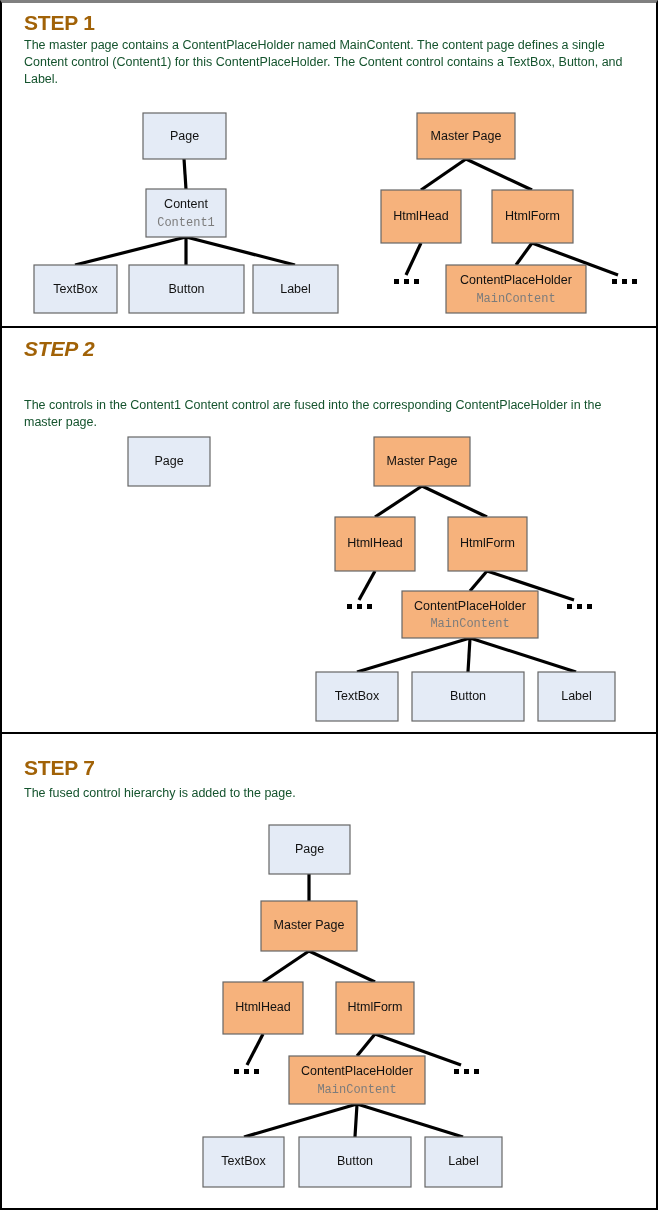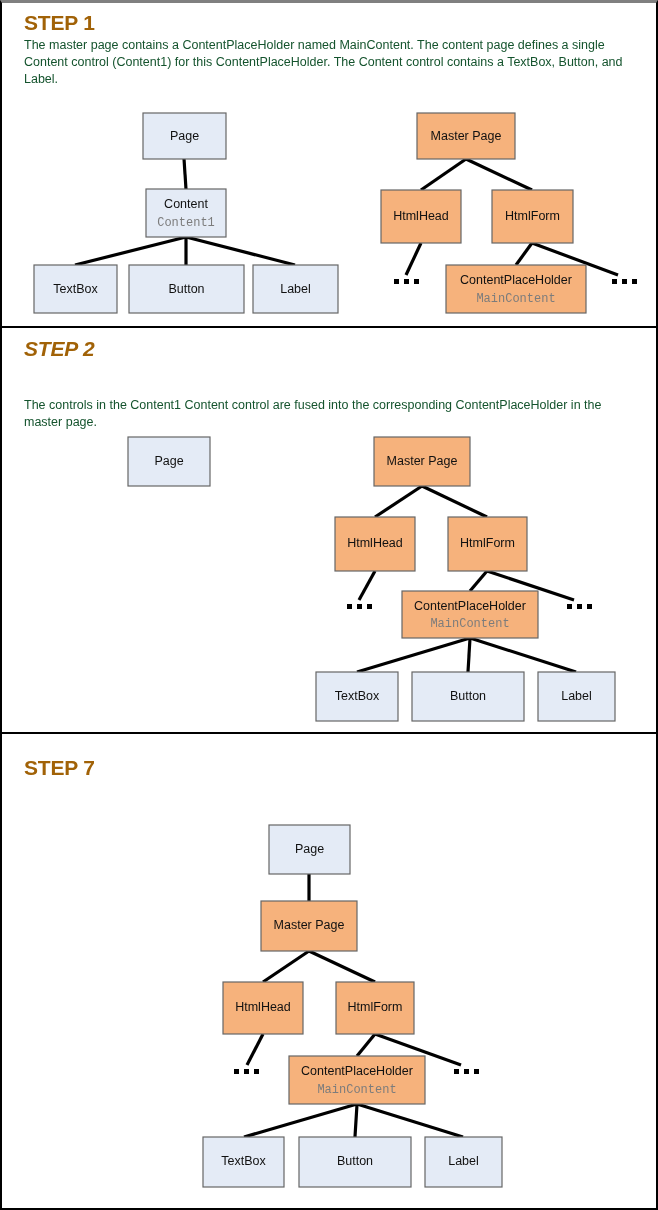--- a/index.html
+++ b/index.html
@@ -193,20 +193,21 @@
     <g>
       <rect class="dot" x="565" y="601" width="5" height="5"></rect>
       <rect class="dot" x="575" y="601" width="5" height="5"></rect>
       <rect class="dot" x="585" y="601" width="5" height="5"></rect>
     </g>
   </svg>
 
   <div class="step-divider" style="top:729px;"></div>
 
   <div class="step-title" style="left:22px;top:753px;">STEP 7</div>
+  <div class="step-desc" style="left:22px;top:782px;width:600px;">The fused control hierarchy is added to the page.</div>
 
   <svg class="diagram" style="top:731px;" width="658" height="477" viewBox="0 731 658 477">
     <g>
       <line class="edge" x1="307" y1="871" x2="307" y2="898"></line>
       <line class="edge" x1="307" y1="948" x2="261" y2="979"></line>
       <line class="edge" x1="307" y1="948" x2="373" y2="979"></line>
       <line class="edge" x1="261" y1="1031" x2="245" y2="1062"></line>
       <line class="edge" x1="373" y1="1031" x2="355" y2="1053"></line>
       <line class="edge" x1="373" y1="1031" x2="459" y2="1062"></line>
       <line class="edge" x1="355" y1="1101" x2="242" y2="1134"></line>

